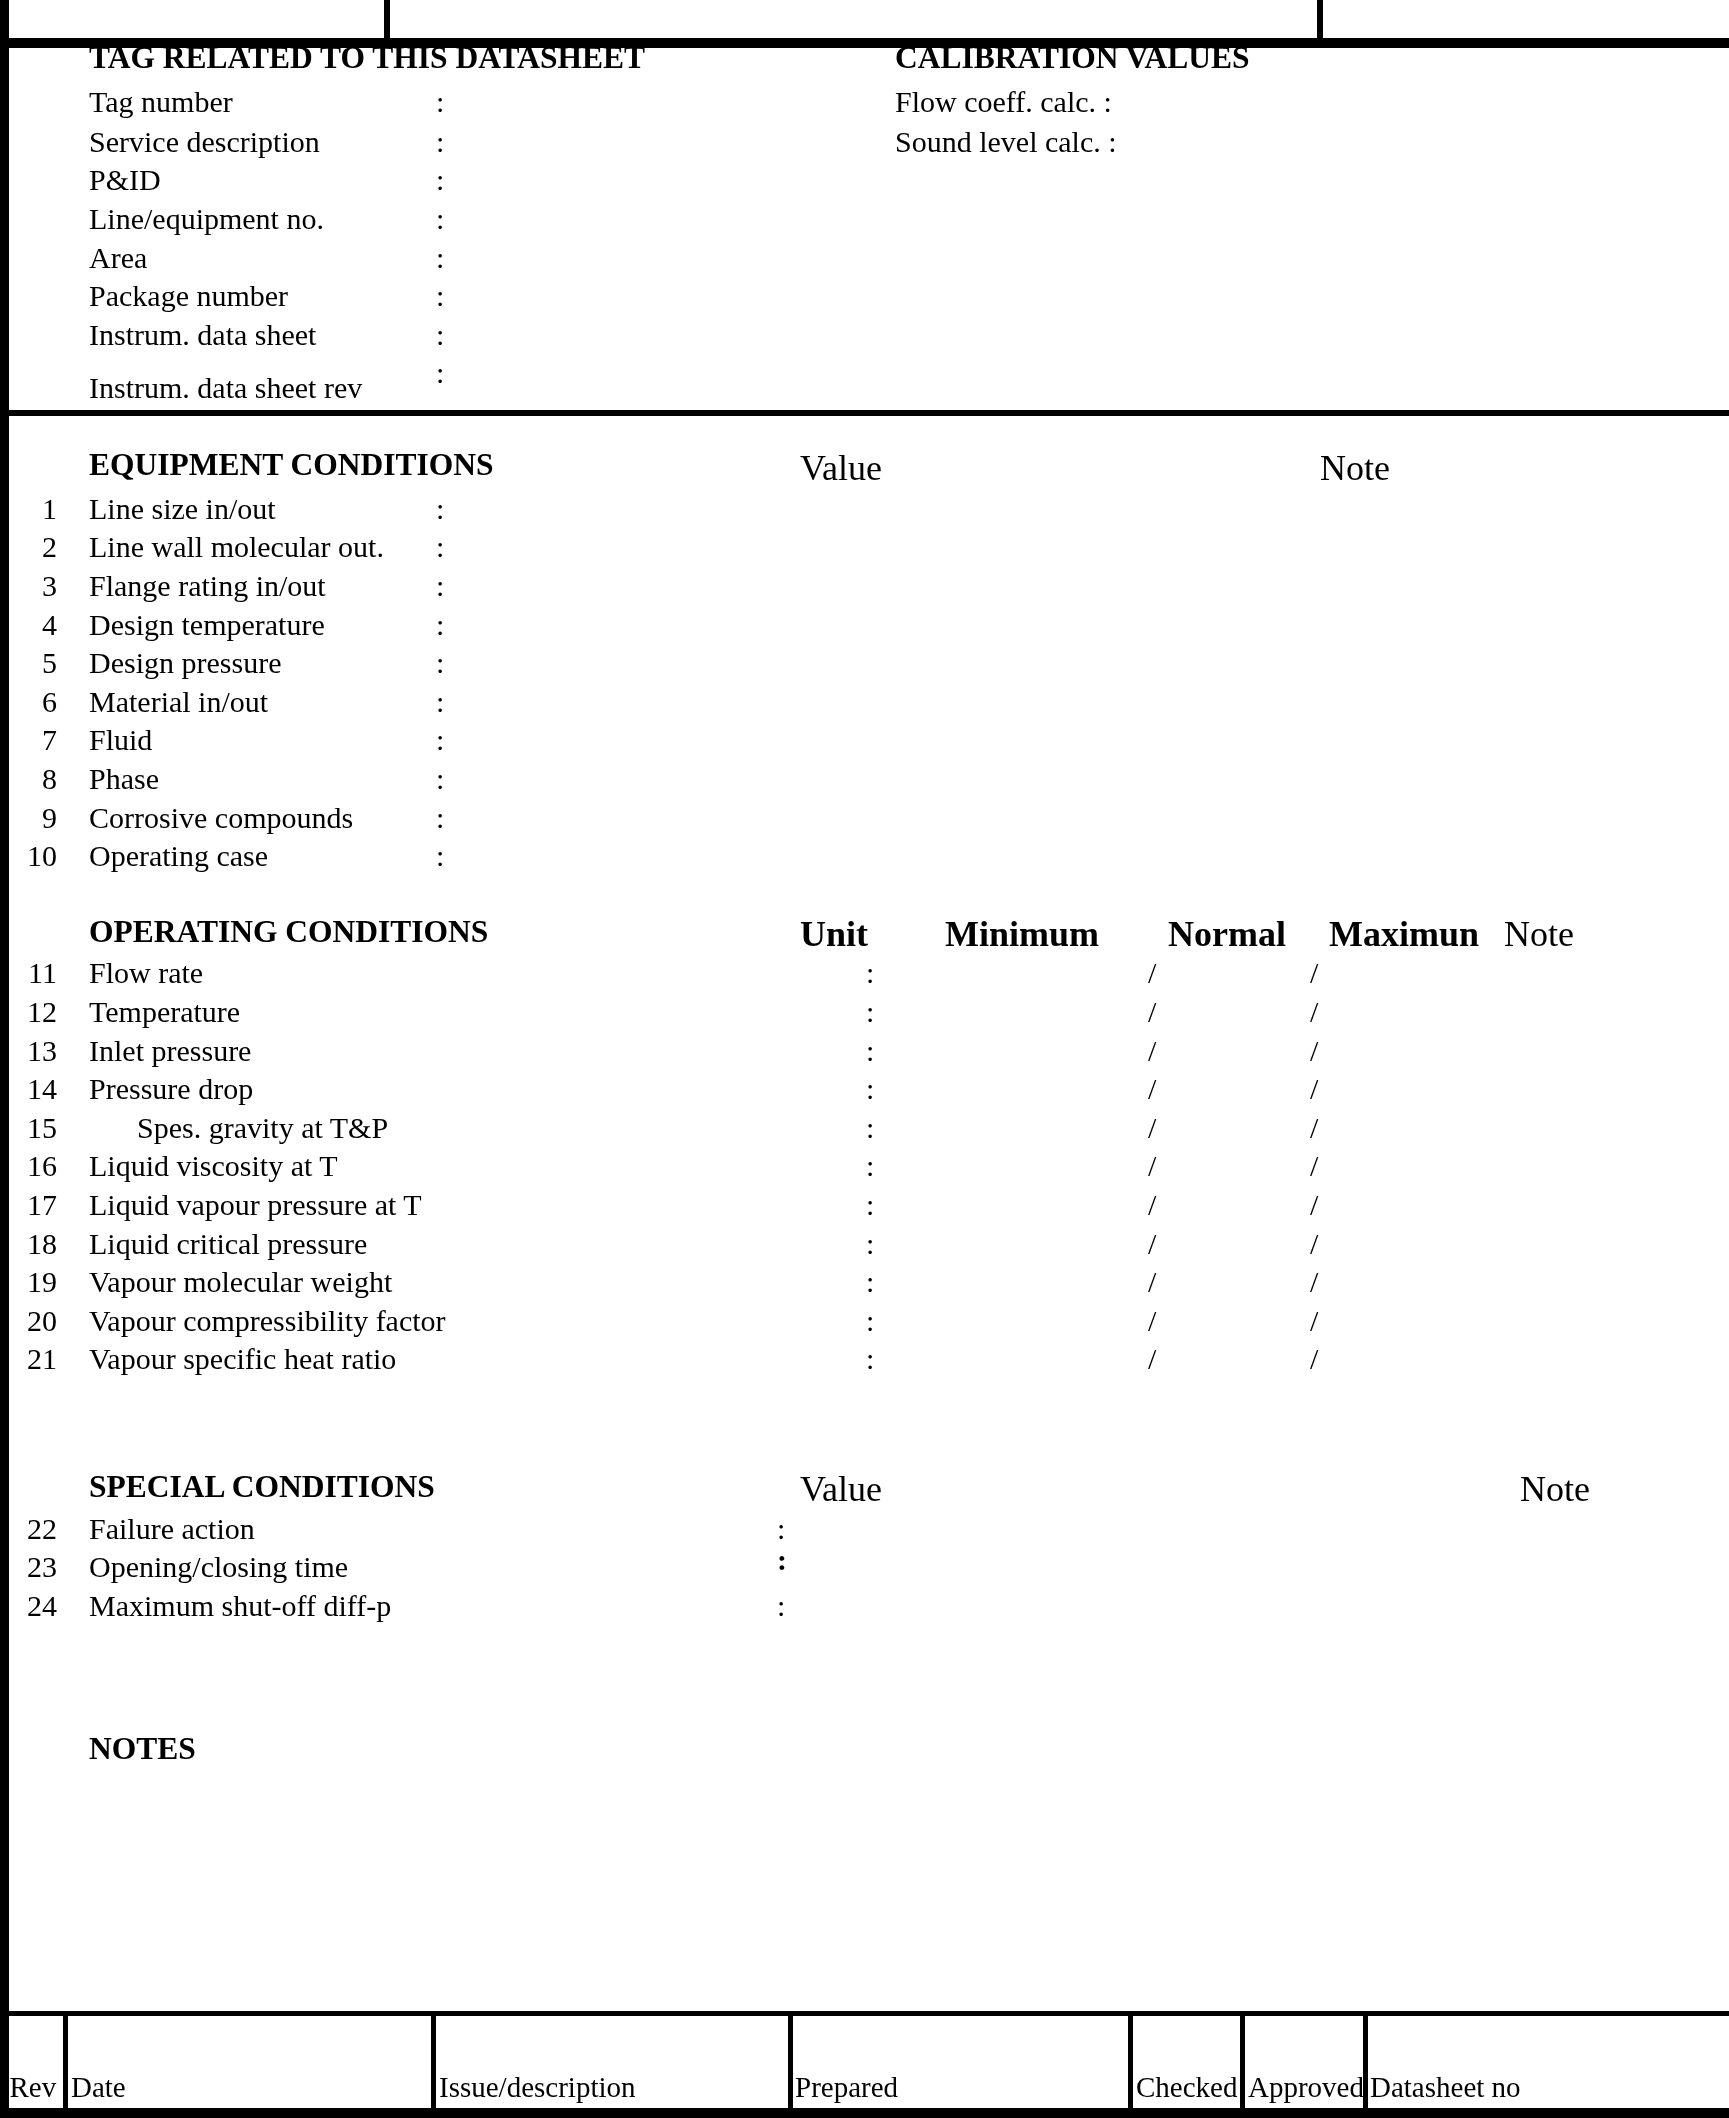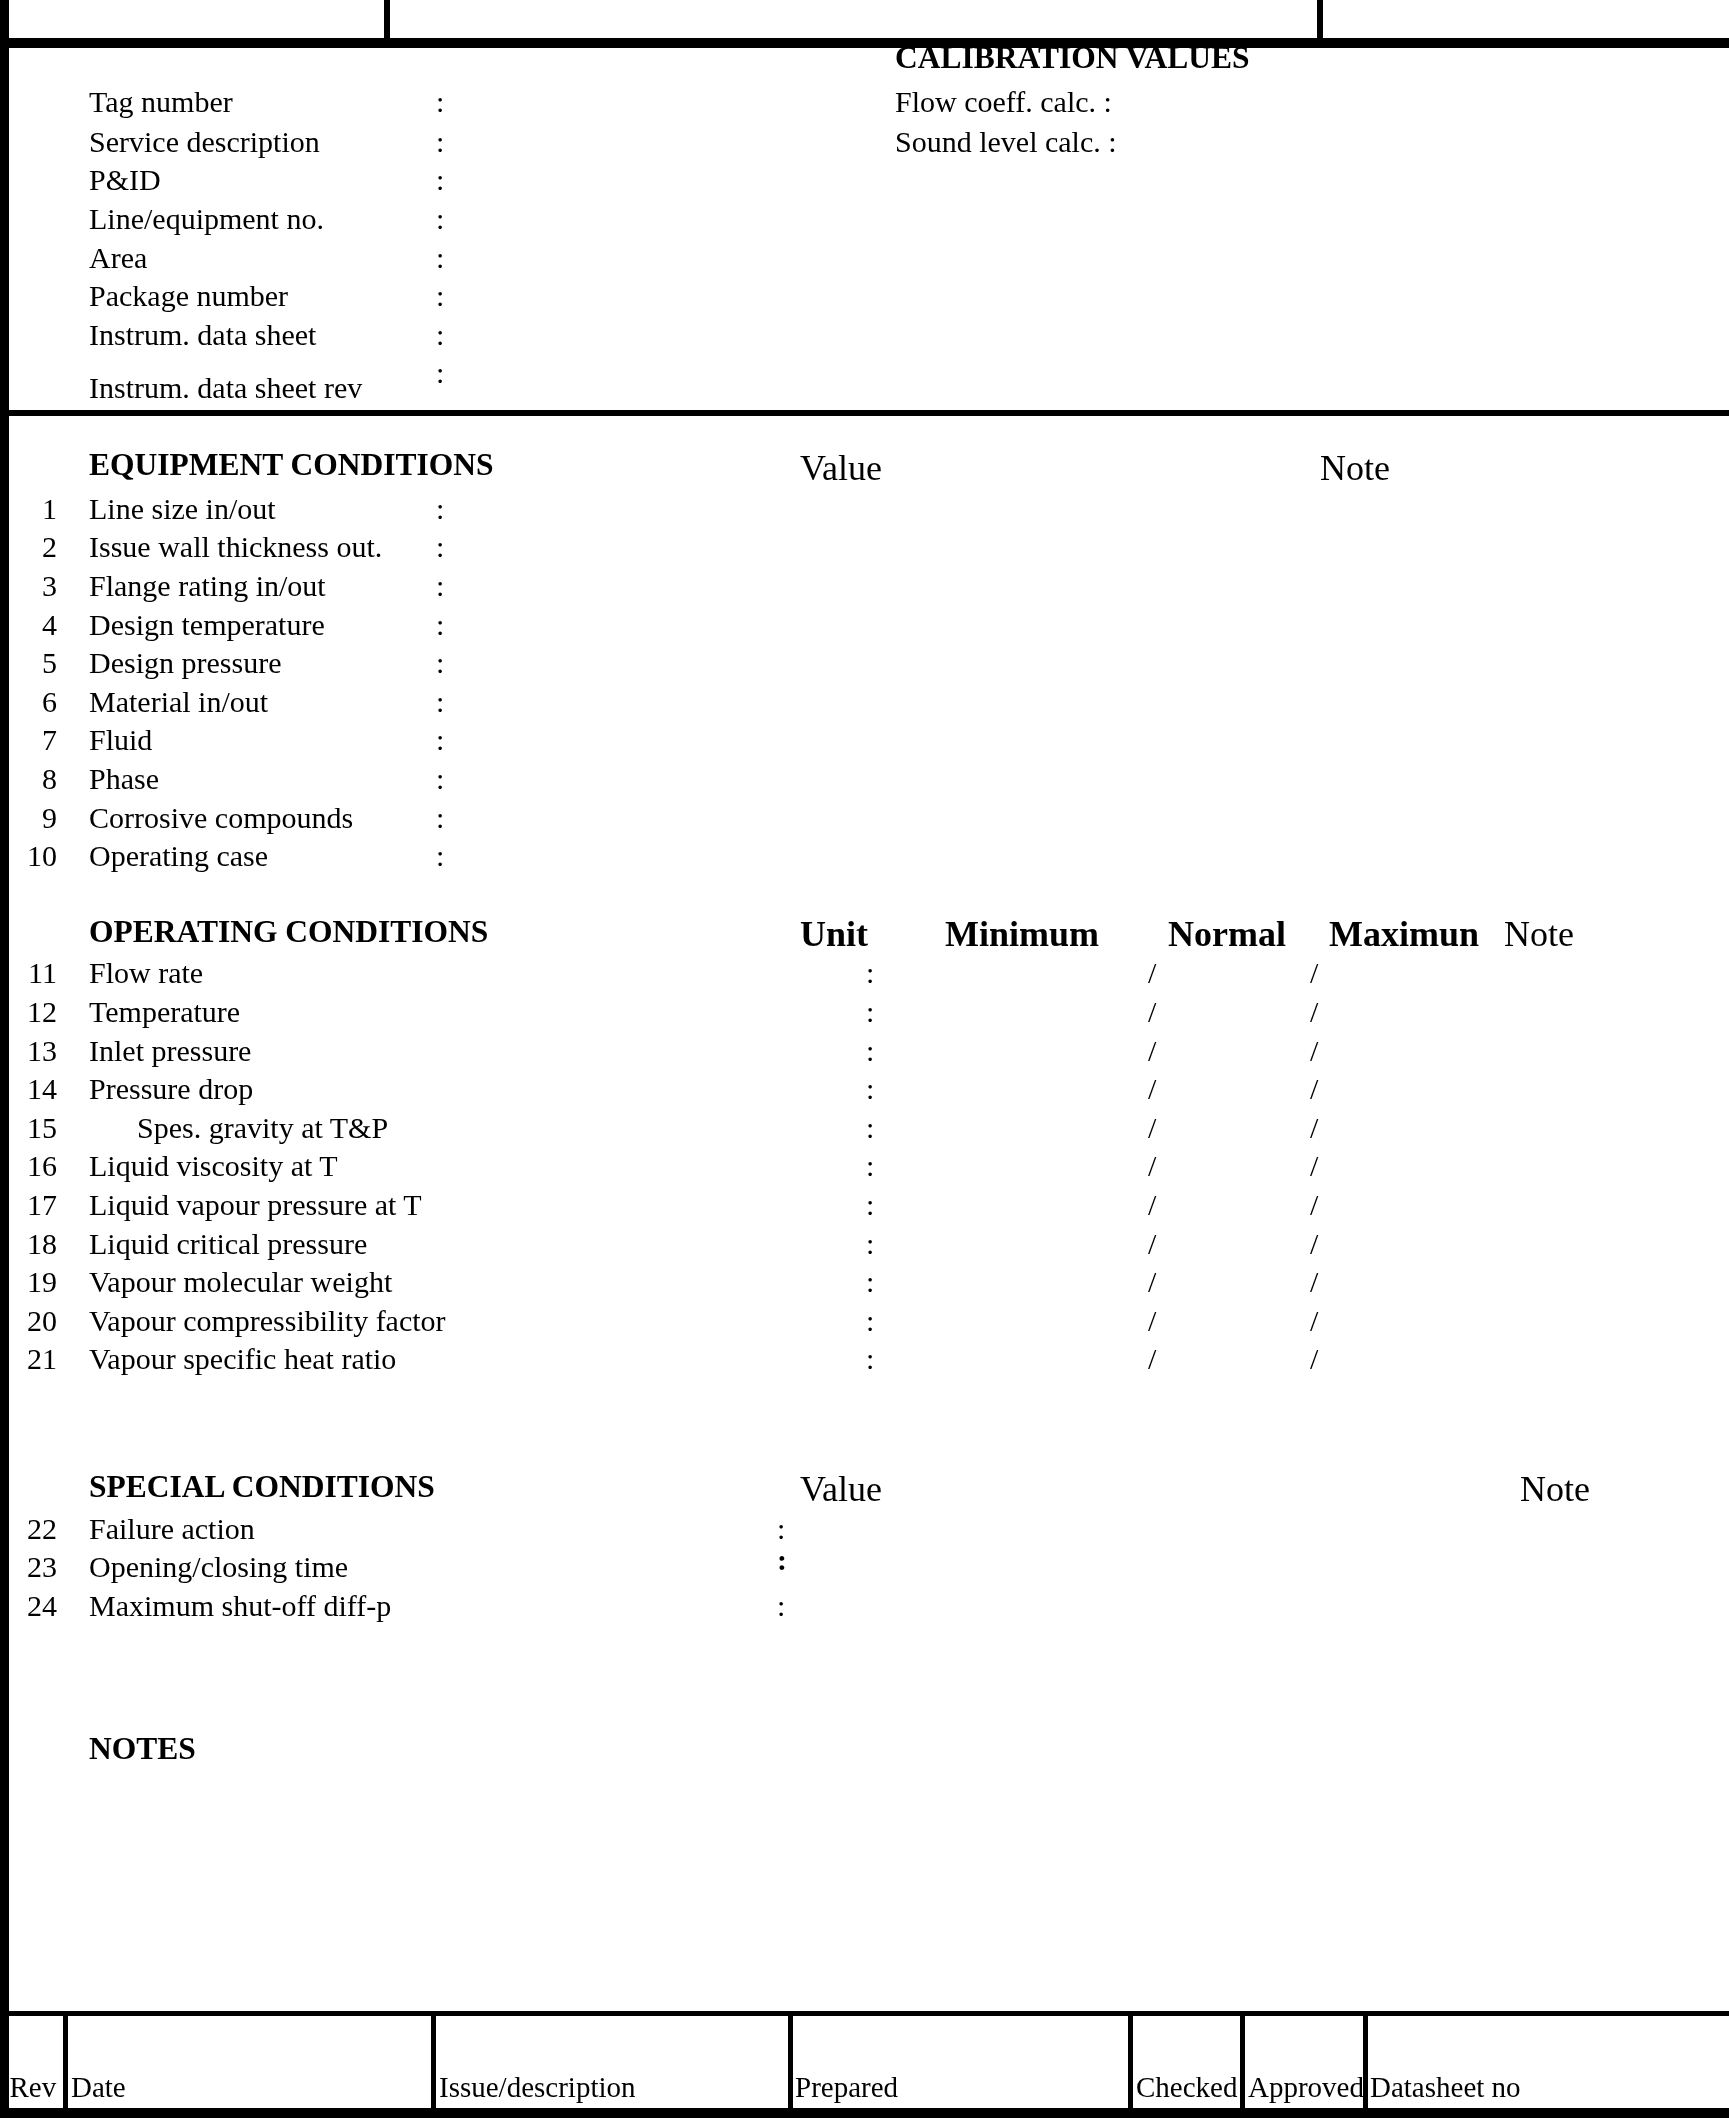--- a/index.html
+++ b/index.html
@@ -112,20 +112,21 @@
 <body>
 
 <div id="sheet">
 
   <div class="border-left"></div>
   <div class="top-div" style="left:384px;"></div>
   <div class="top-div" style="left:1317px;"></div>
   <div class="top-row-rule"></div>
   <div class="tag-rule"></div>
 
+  <div class="sec-head" style="left:89px; top:42px;">TAG RELATED TO THIS DATASHEET</div>
 
   <div class="t" style="left:89px; top:87px;">Tag number</div>
   <div class="t" style="left:89px; top:127px;">Service description</div>
   <div class="t" style="left:89px; top:165px;">P&amp;ID</div>
   <div class="t" style="left:89px; top:204px;">Line/equipment no.</div>
   <div class="t" style="left:89px; top:243px;">Area</div>
   <div class="t" style="left:89px; top:281px;">Package number</div>
   <div class="t" style="left:89px; top:320px;">Instrum.  data sheet</div>
   <div class="t" style="left:89px; top:373px;">Instrum.  data sheet rev</div>
 
@@ -147,21 +148,21 @@
 
   <div class="sec-head" style="left:89px; top:449px;">EQUIPMENT CONDITIONS</div>
   <div class="col-head" style="left:800px; top:450px;">Value</div>
   <div class="col-head" style="left:1320px; top:450px;">Note</div>
 
   <div class="num" style="left:22px; top:494px;">1</div>
   <div class="t" style="left:89px; top:494px;">Line size in/out</div>
   <div class="colon" style="left:436px; top:494px;">:</div>
 
   <div class="num" style="left:22px; top:532px;">2</div>
-  <div class="t" style="left:89px; top:532px;">Issue wall thickness out.</div>
+  <div class="t" style="left:89px; top:532px;">Line wall molecular out.</div>
   <div class="colon" style="left:436px; top:532px;">:</div>
 
   <div class="num" style="left:22px; top:571px;">3</div>
   <div class="t" style="left:89px; top:571px;">Flange rating in/out</div>
   <div class="colon" style="left:436px; top:571px;">:</div>
 
   <div class="num" style="left:22px; top:610px;">4</div>
   <div class="t" style="left:89px; top:610px;">Design temperature</div>
   <div class="colon" style="left:436px; top:610px;">:</div>
 

